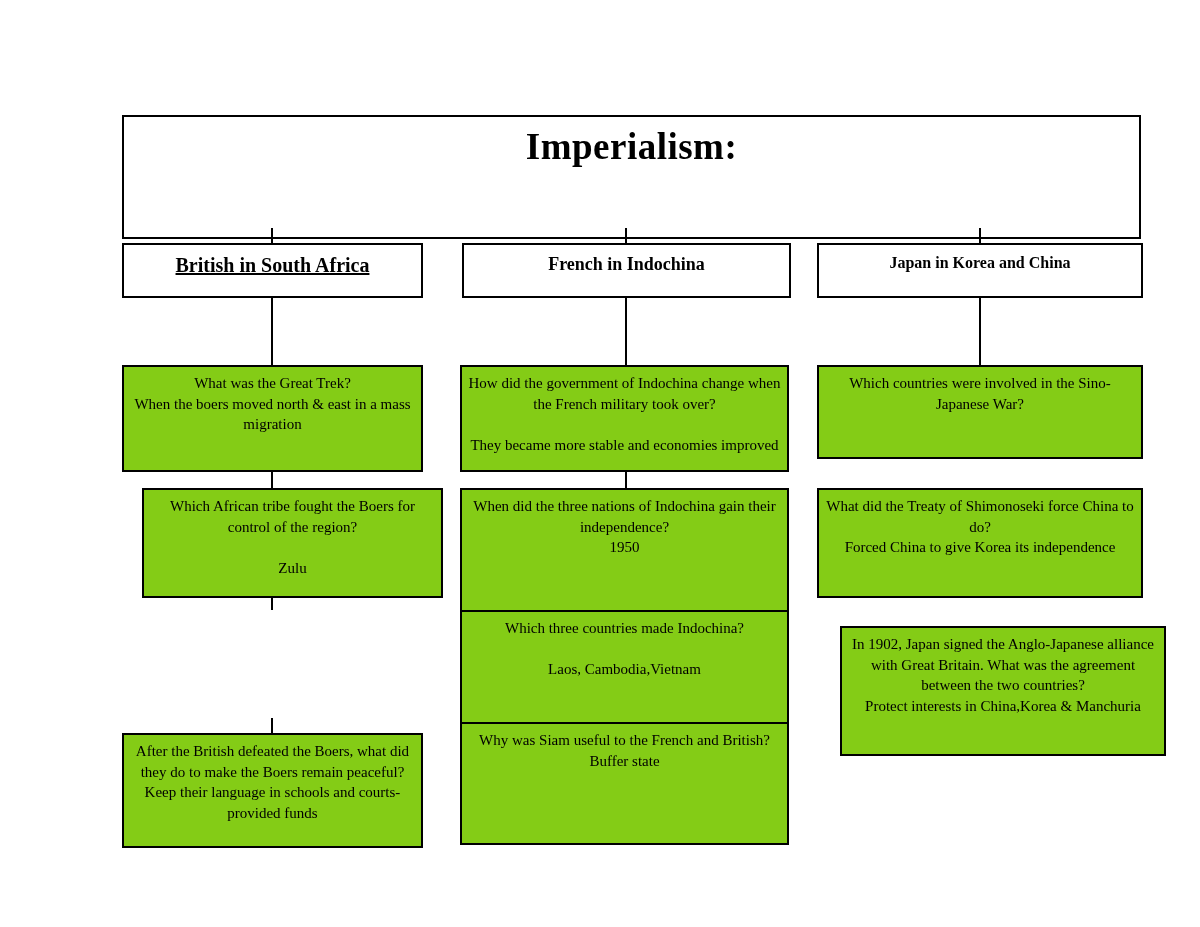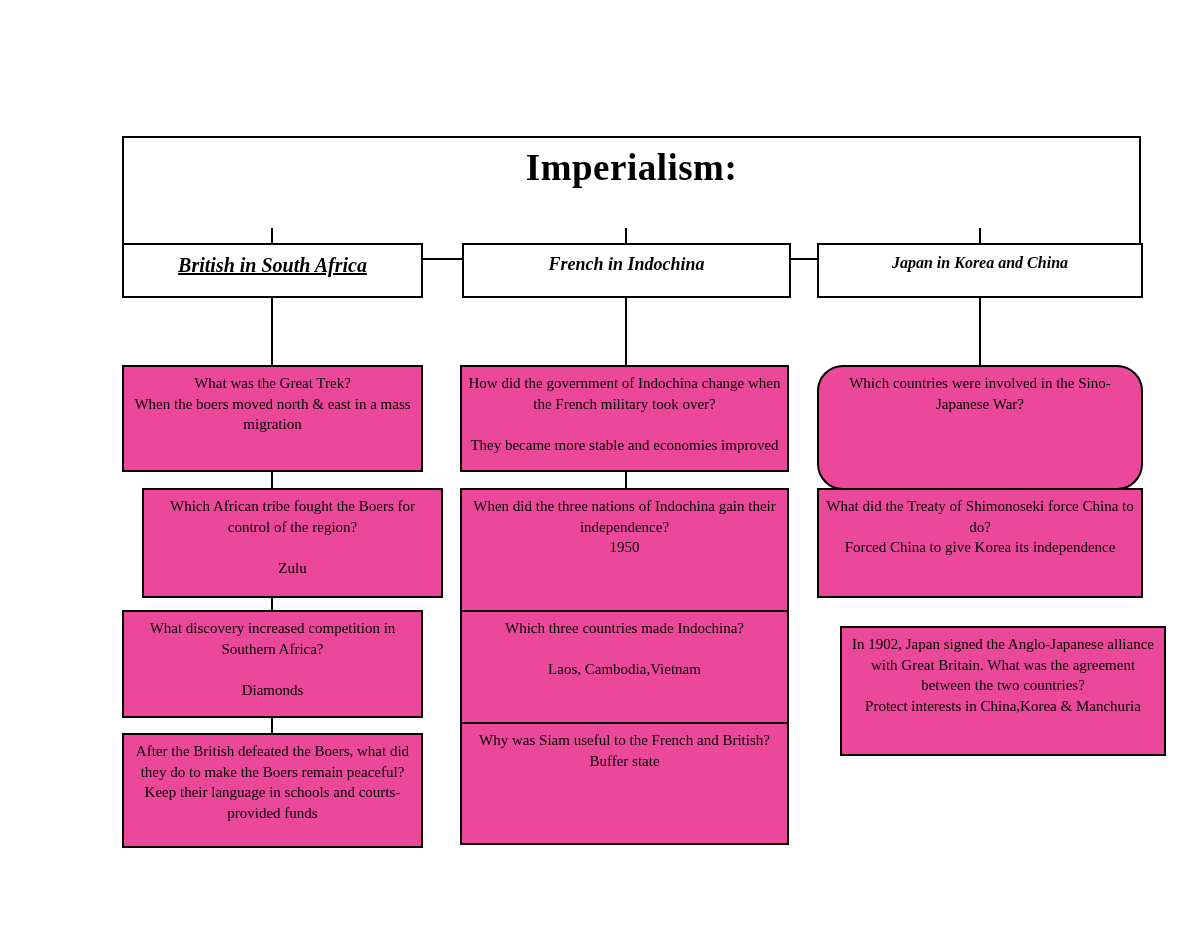--- a/index.html
+++ b/index.html
@@ -10,21 +10,21 @@
   }
   .canvas {
     position: relative;
     width: 1200px;
     height: 927px;
     background: #ffffff;
     overflow: hidden;
   }
   .title-box {
     position: absolute;
-    left: 122px; top: 136px;
+    left: 122px; top: 115px;
     width: 1019px; height: 124px;
     border: 2px solid #000000;
     background: #ffffff;
     text-align: center;
   }
   .title-box .title {
     margin-top: 8px;
     font-size: 37px;
     font-weight: bold;
     letter-spacing: 0.5px;
@@ -37,37 +37,36 @@
     position: absolute;
     width: 2px;
     background: #000000;
   }
   .header-box {
     position: absolute;
     height: 55px;
     border: 2px solid #000000;
     background: #ffffff;
     text-align: center;
-    font-style: italic;
   }
   .header-box .header-text {
     display: inline-block;
     margin-top: 9px;
     font-weight: bold;
   }
   .hdr-1 { left: 122px; top: 243px; width: 301px; }
   .hdr-1 .header-text { font-size: 20px; text-decoration: underline; }
   .hdr-2 { left: 462px; top: 243px; width: 329px; }
   .hdr-2 .header-text { font-size: 18px; }
   .hdr-3 { left: 817px; top: 243px; width: 326px; }
   .hdr-3 .header-text { font-size: 16px; }
   .box {
     position: absolute;
     border: 2px solid #000000;
-    background: #ec4899;
+    background: #84cc16;
     padding: 6px 6px 0 6px;
     font-family: Liberation Serif, serif;
   }
   .box .box-text {
     font-size: 15px;
     line-height: 1.38;
     text-align: center;
     white-space: pre-line;
   }
   .box .box-text.left {
@@ -108,25 +107,20 @@
     <div class="box-text">What was the Great Trek?
 When the boers moved north &amp; east in a mass migration</div>
   </div>
   <div class="vline" style="left:271px; top:472px; height:16px;"></div>
   <div class="box col-1" style="top:488px; height:110px;margin-left:20px;">
     <div class="box-text">Which African tribe fought the Boers for control of the region?
 
 Zulu</div>
   </div>
   <div class="vline" style="left:271px; top:598px; height:12px;"></div>
-  <div class="box col-1" style="top:610px; height:108px;">
-    <div class="box-text">What discovery increased competition in Southern Africa?
-
-Diamonds</div>
-  </div>
   <div class="vline" style="left:271px; top:718px; height:15px;"></div>
   <div class="box col-1" style="top:733px; height:115px;">
     <div class="box-text">After the British defeated the Boers, what did they do to make the Boers remain peaceful?
 Keep their language in schools and courts-provided funds</div>
   </div>
 
   <div class="box col-2" style="top:365px; height:107px;">
     <div class="box-text">How did the government of Indochina change when the French military took over?
 
 They became more stable and economies improved</div>
@@ -139,21 +133,21 @@
   <div class="box col-2" style="top:610px; height:115px;">
     <div class="box-text">Which three countries made Indochina?
 
 Laos, Cambodia,Vietnam</div>
   </div>
   <div class="box col-2" style="top:722px; height:123px;">
     <div class="box-text">Why was Siam useful to the French and British?
 Buffer state</div>
   </div>
 
-  <div class="box col-3" style="top:365px; height:125px;border-radius:26px;">
+  <div class="box col-3" style="top:365px; height:94px;">
     <div class="box-text">Which countries were involved in the Sino-Japanese War?</div>
   </div>
   <div class="box col-3" style="top:488px; height:110px;">
     <div class="box-text">What did the Treaty of Shimonoseki force China to do?
 Forced China to give Korea its independence</div>
   </div>
   <div class="box col-3" style="top:626px; height:130px;margin-left:23px;">
     <div class="box-text">In 1902, Japan signed the Anglo-Japanese alliance with Great Britain. What was the agreement between the two countries?
 Protect interests in China,Korea &amp; Manchuria</div>
   </div>

